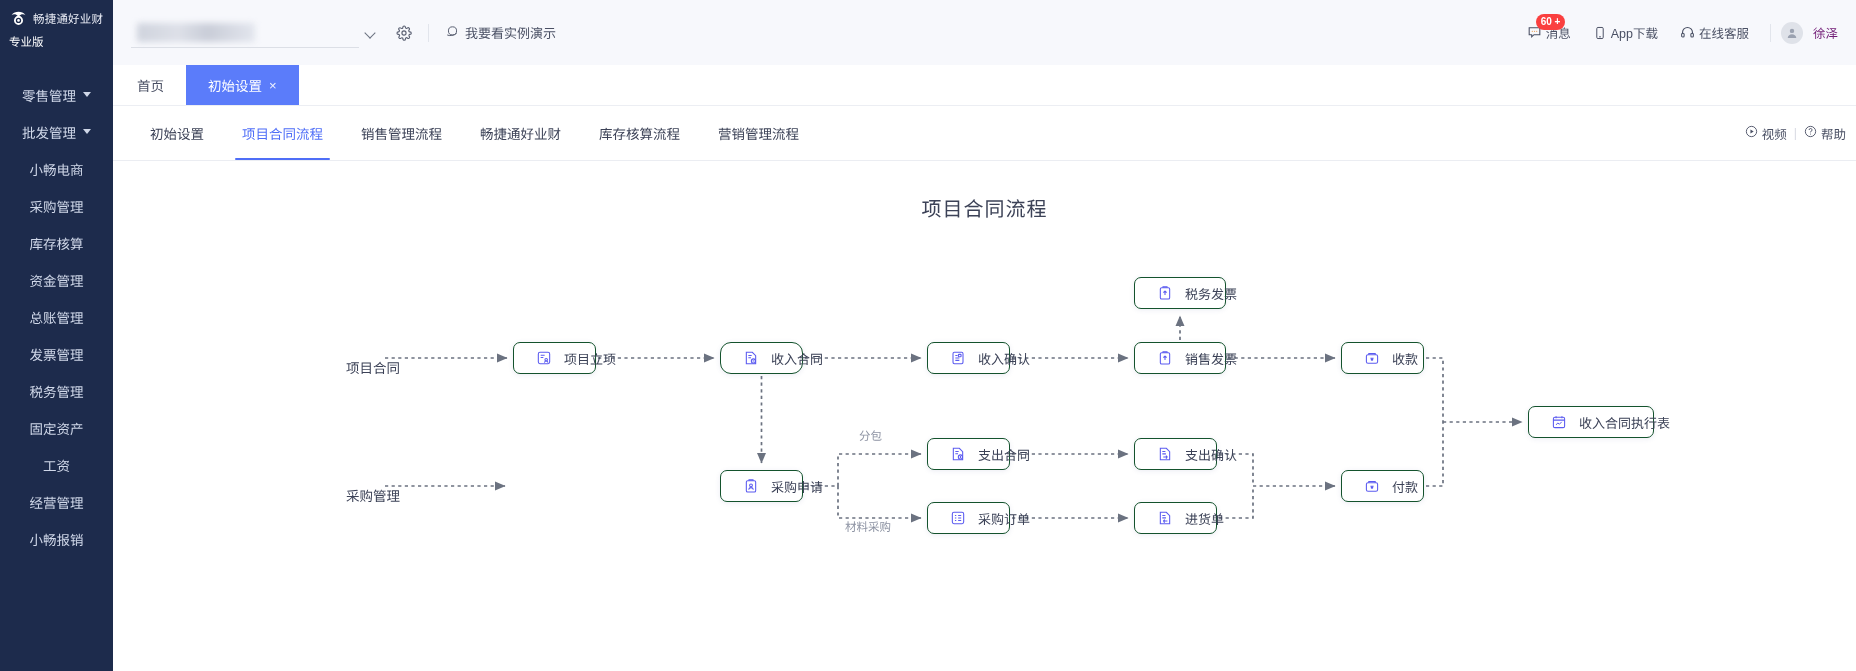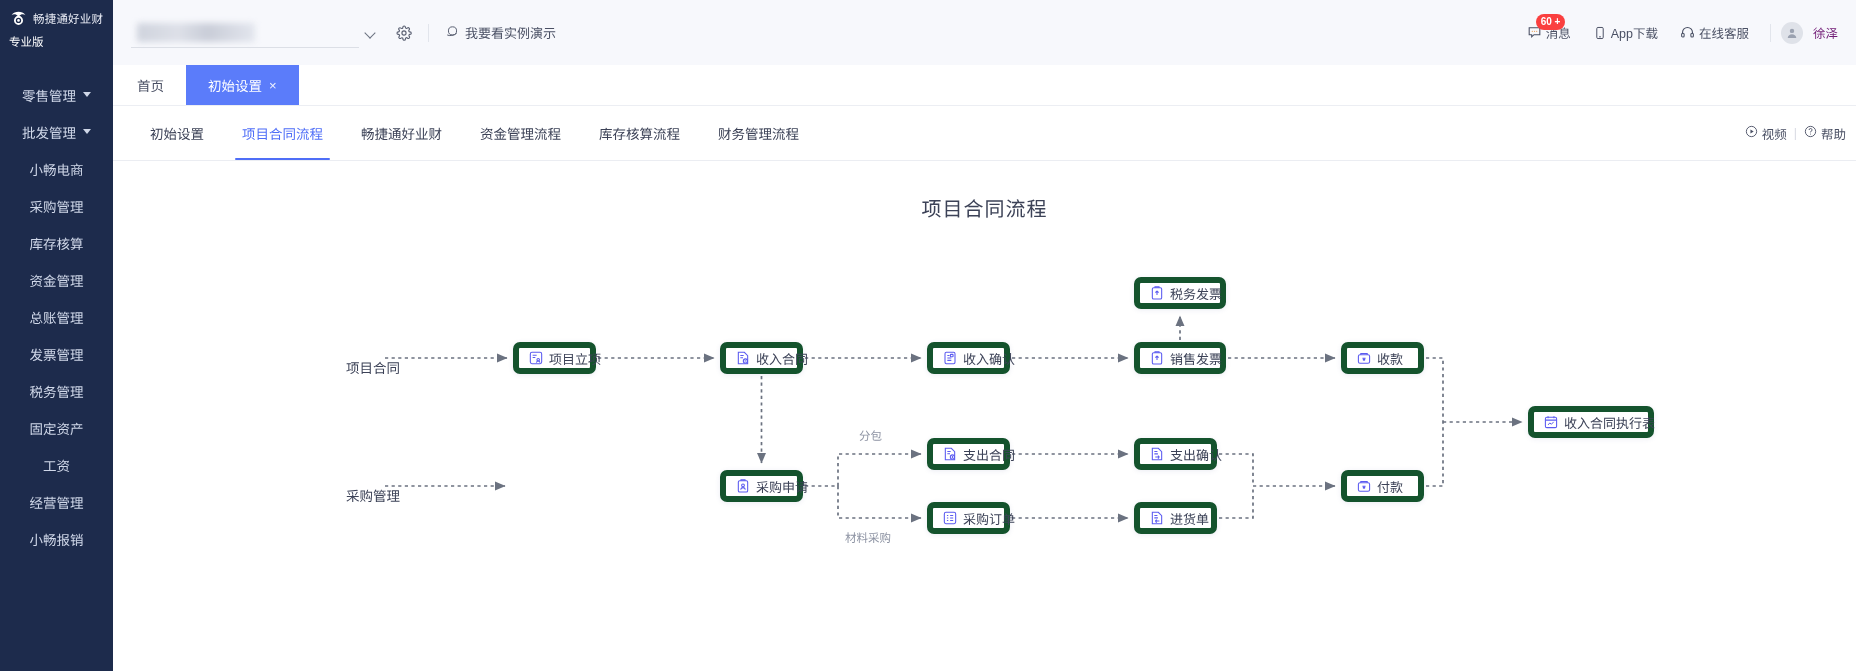--- a/index.html
+++ b/index.html
@@ -182,26 +182,26 @@
 
   .row-label {
     position: absolute; font-size: 13.5px; color: #3c4257;
     white-space: nowrap;
     margin-left: 28px;
   }
   .node {
     position: absolute;
     height: 32px;
     background: #fff;
-    border: 6px solid #14532d;
+    border: 1px solid #14532d;
     border-radius: 7px;
     box-shadow: 0 1px 5px rgba(90,100,160,.12);
     display: flex; align-items: center;
-    padding: 0 13px 0 9px;
-    gap: 5px; cursor: pointer;
+    padding: 0 13px 0 22px;
+    gap: 12px; cursor: pointer;
     white-space: nowrap;
   }
   .node .nlabel { font-size: 13px; color: #3c4257; }
   .node .nicon { width: 16px; height: 16px; flex: 0 0 16px; display:flex; align-items:center; justify-content:center;}
   .edge-label {
     position: absolute; font-size: 11.5px; color: #8d93a3; white-space: nowrap;
   }
 </style>
 </head>
 <body>
@@ -345,24 +345,24 @@
         <div class="tab active">
           <span>初始设置</span>
           <span class="tab-close">×</span>
         </div>
       </div>
 
     <div class="modtabs">
       <div style="display:flex;align-items:stretch;height:100%" id="modtabs">
           <div class="modtab">初始设置</div>
           <div class="modtab active">项目合同流程</div>
+          <div class="modtab">销售管理流程</div>
           <div class="modtab">畅捷通好业财</div>
-          <div class="modtab">资金管理流程</div>
           <div class="modtab">库存核算流程</div>
-          <div class="modtab">财务管理流程</div>
+          <div class="modtab">营销管理流程</div>
         </div>
       <div class="modtabs-right">
         <span class="mtr-item">
           <span>
             <svg width="13" height="13" viewBox="0 0 24 24" fill="none" stroke="#4a5064" stroke-width="1.7">
               <circle cx="12" cy="12" r="9.5"></circle>
                 <path d="M10 8.3l6 3.7-6 3.7z" fill="#4a5064" stroke="none"></path>
             </svg>
           </span>
           <span>视频</span>
@@ -425,21 +425,21 @@
               <span class="nicon">
                 <svg width="16" height="16" viewBox="0 0 24 24" fill="none" stroke="#5b5bf0" stroke-width="1.6">
                   <rect x="3.5" y="3.5" width="17" height="17" rx="2.4"></rect>
                   <path d="M7 8h6M7 11.3h4"></path>
                   <circle cx="15.3" cy="14.6" r="1.9"></circle>
                   <path d="M12.6 19c.4-1.6 1.4-2.4 2.7-2.4s2.3.8 2.7 2.4"></path>
                 </svg>
               </span>
               <span class="nlabel">项目立项</span>
             </div>
-            <div class="node" style="left: 607px; top: 181px; width: 83px;">
+            <div class="node" style="left: 607px; top: 181px; width: 83px; border-radius: 11px;">
               <span class="nicon">
                 <svg width="16" height="16" viewBox="0 0 24 24" fill="none" stroke="#5b5bf0" stroke-width="1.6">
                   <path d="M5 3.5h9l5 5v12H5z"></path>
                   <path d="M8 8.3h5M8 11.6h4"></path>
                   <circle cx="15.6" cy="16.4" r="3.1"></circle>
                   <path d="M14.3 16.4h2.6"></path>
                 </svg>
               </span>
               <span class="nlabel">收入合同</span>
             </div>
@@ -540,19 +540,19 @@
                   <path d="M5 3.5h9l5 5v12H5z"></path>
                   <path d="M8 8.3h4.6M8 11.8h5.4"></path>
                   <path d="M15.6 16.6H9.4m0 0l2.2-2.2M9.4 16.6l2.2 2.2"></path>
                 </svg>
               </span>
               <span class="nlabel">进货单</span>
             </div>
             <div class="row-label" style="left: 205px; top: 196px;">项目合同</div>
             <div class="row-label" style="left: 205px; top: 324px;">采购管理</div>
             <div class="edge-label" style="left: 746px; top: 266px;">分包</div>
-            <div class="edge-label" style="left: 732px; top: 357px; margin-top: 11px;">材料采购</div>
+            <div class="edge-label" style="left: 732px; top: 357px;">材料采购</div>
           </div>
       </div>
     </div>
 
   </div>
 </div>
 
 </body></html>

